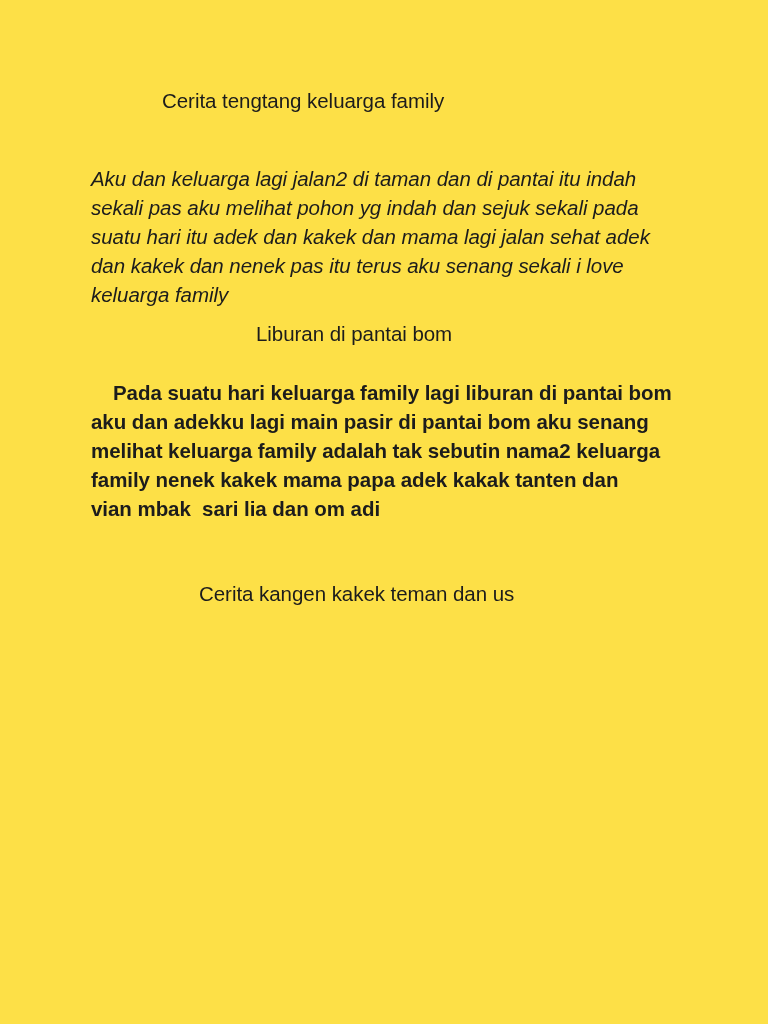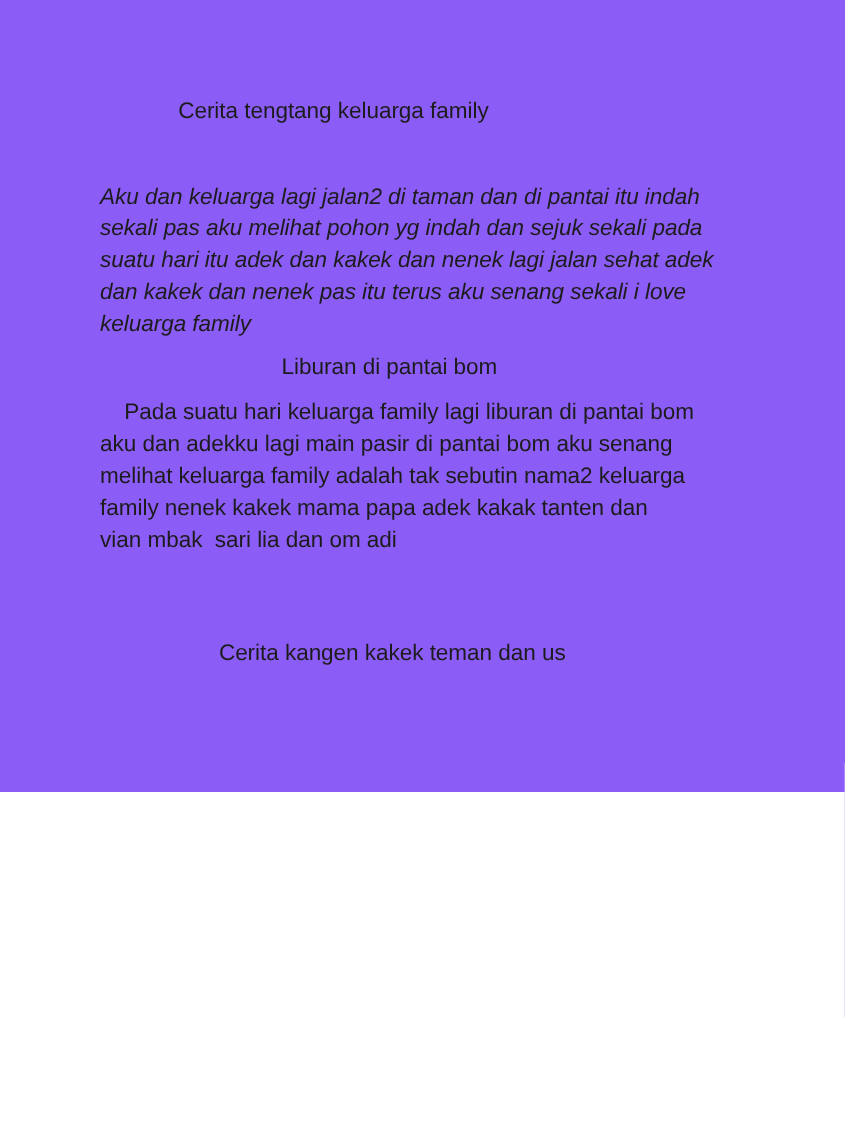--- a/index.html
+++ b/index.html
@@ -11,22 +11,22 @@
     height: 1024px;
     background: #ffffff;
     font-family: "Liberation Sans", sans-serif;
     color: #1a1a1a;
     overflow: hidden;
   }
 
   .page {
     position: relative;
     width: 768px;
-    height: 720px;
-    background: #8b5cf6;
+    height: 1024px;
+    background: #fde047;
     box-sizing: border-box;
   }
 
   .doc-body {
     position: absolute;
     left: 0;
     top: 0;
     width: 768px;
   }
 
@@ -60,22 +60,23 @@
     position: absolute;
     left: 229px;
     top: 319px;
     margin-left: 27px;
   }
 
   
   .para-two {
     position: absolute;
     left: 91px;
-    top: 360px;
+    top: 378px;
     width: 600px;
+    font-weight: bold;
   }
 
   
   .indent-line {
     padding-left: 22px;
   }
 
   
   .closing-line {
     position: absolute;
@@ -87,21 +88,21 @@
 <body>
 
 <div class="page">
   <div class="doc-body">
 
     <div class="tline heading-main">Cerita tengtang keluarga family</div>
 
     <div class="para-one">
       <div class="tline">Aku dan keluarga lagi jalan2 di taman dan di pantai itu indah</div>
       <div class="tline">sekali pas aku melihat pohon yg indah dan sejuk sekali pada</div>
-      <div class="tline">suatu hari itu adek dan kakek dan nenek lagi jalan sehat adek</div>
+      <div class="tline">suatu hari itu adek dan kakek dan mama lagi jalan sehat adek</div>
       <div class="tline">dan kakek dan nenek pas itu terus aku senang sekali i love</div>
       <div class="tline">keluarga family</div>
     </div>
 
     <div class="tline heading-sub">Liburan di pantai bom</div>
 
     <div class="para-two">
       <div class="tline indent-line">Pada suatu hari keluarga family lagi liburan di pantai bom</div>
       <div class="tline">aku dan adekku lagi main pasir di pantai bom aku senang</div>
       <div class="tline">melihat keluarga family adalah tak sebutin nama2 keluarga</div>

